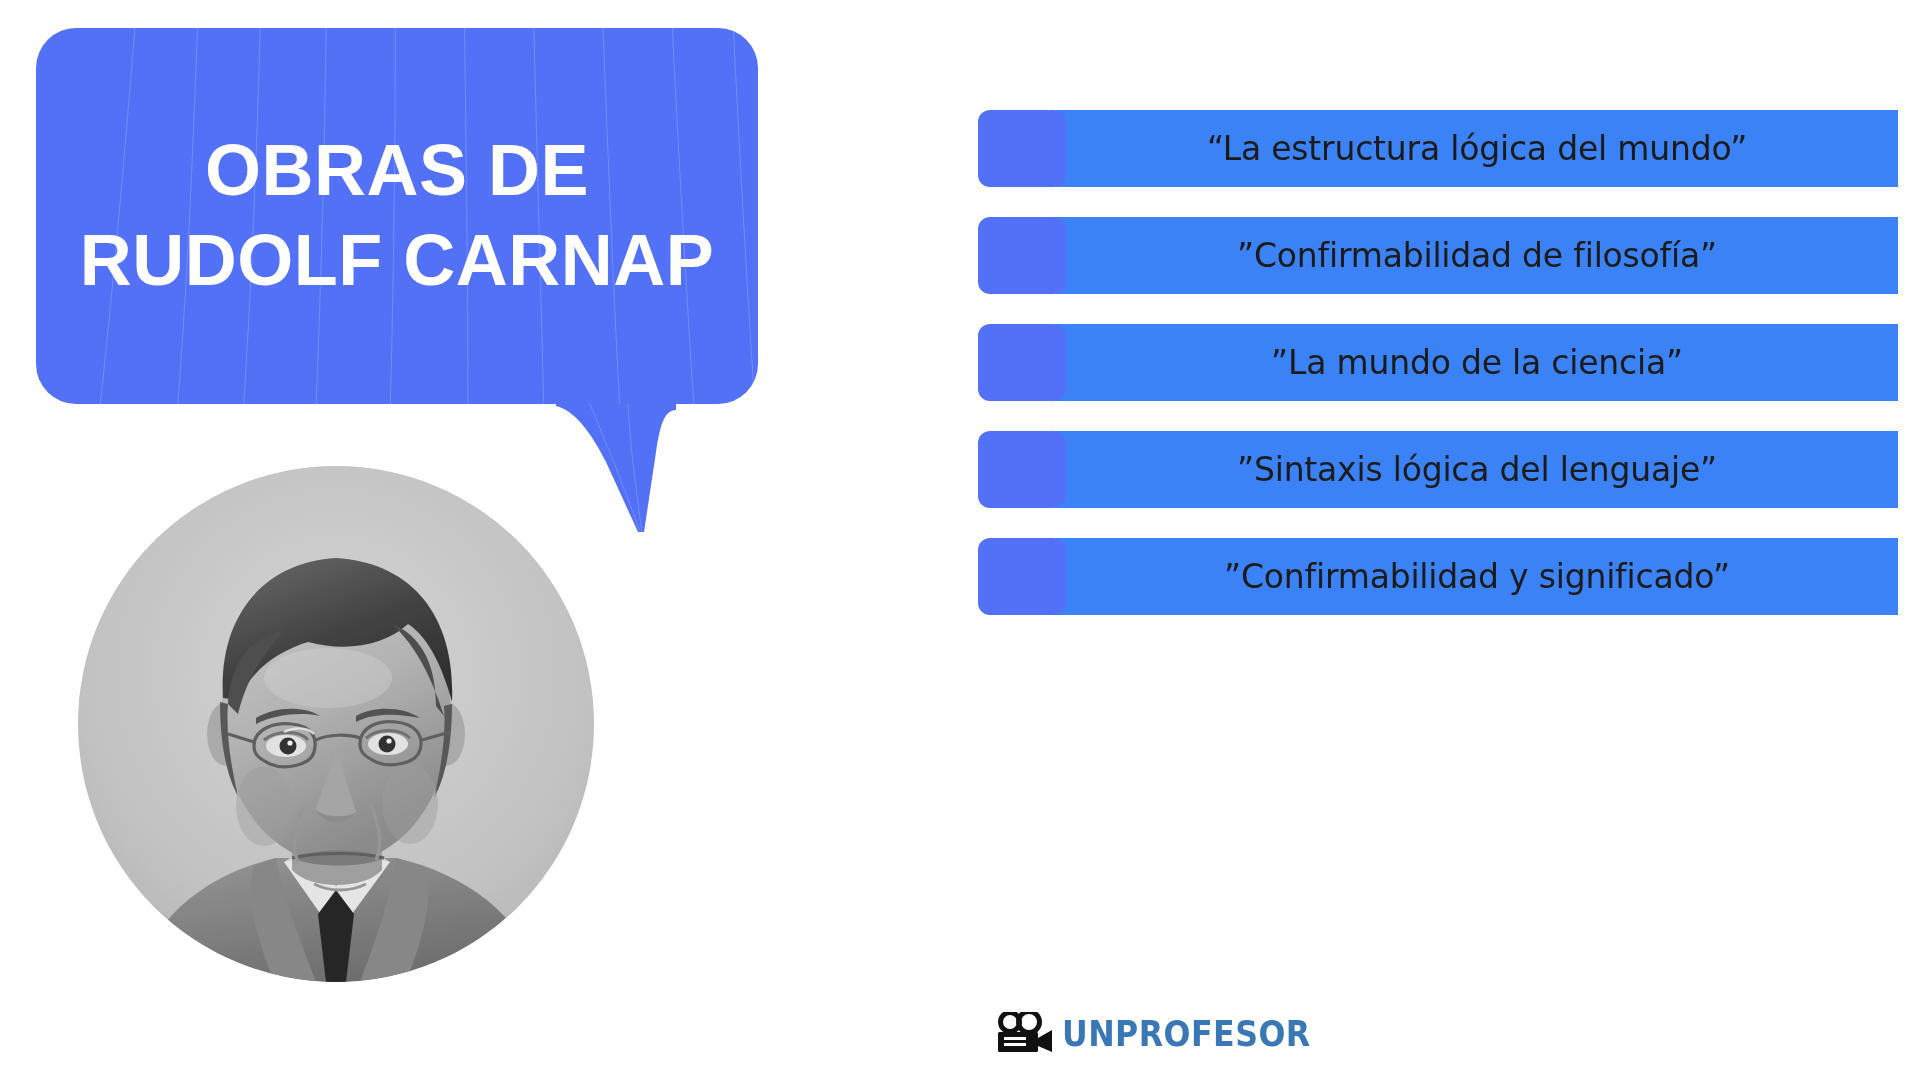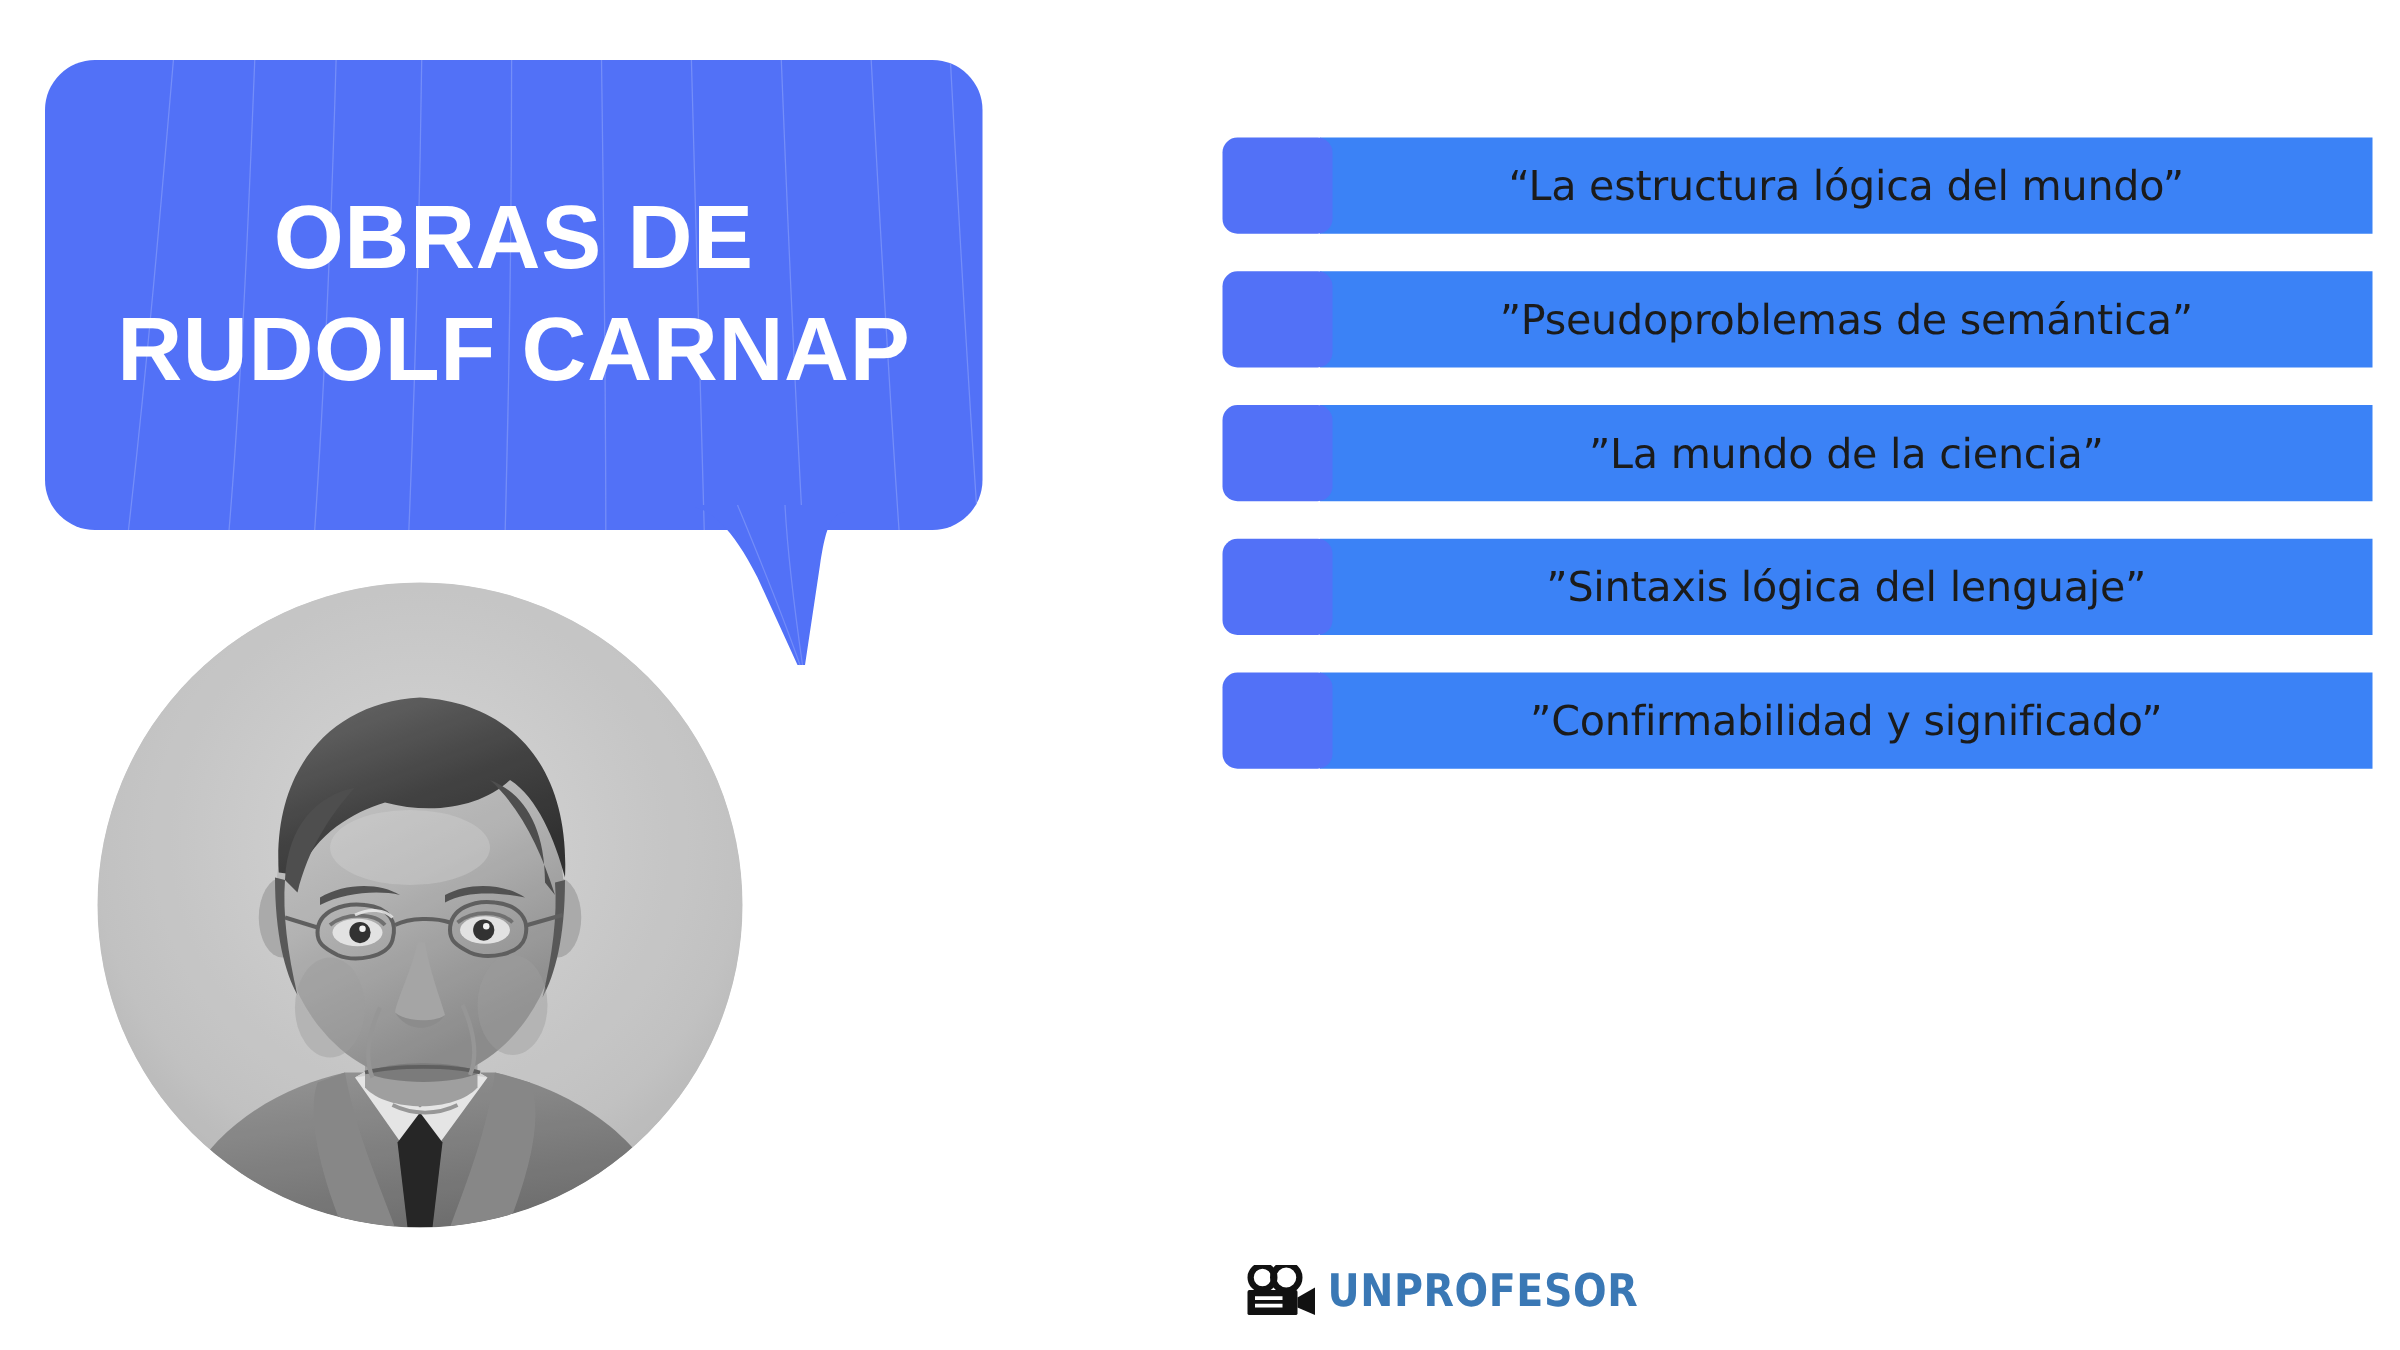--- a/index.html
+++ b/index.html
@@ -22,27 +22,26 @@
     left: 0;
     top: 0;
     width: 940px;
     height: 1080px;
   }
 
   
   #speech-bubble {
     position: absolute;
     left: 36px;
-    top: 48px;
+    top: 28px;
     width: 722px;
     height: 376px;
     background: var(--brand);
     border-radius: 40px;
     overflow: hidden;
-    padding-left: 28px;
   }
   #bubble-texture {
     position: absolute;
     inset: 0;
     width: 100%;
     height: 100%;
     pointer-events: none;
   }
   #bubble-title {
     position: absolute;
@@ -291,21 +290,21 @@
   <div class="work-row">
     <div class="work-bullet"></div>
     <div class="work-bar">
       <span class="work-label">“La estructura lógica del mundo”</span>
     </div>
   </div>
 
   <div class="work-row">
     <div class="work-bullet"></div>
     <div class="work-bar">
-      <span class="work-label">”Pseudoproblemas de semántica”</span>
+      <span class="work-label">”Confirmabilidad de filosofía”</span>
     </div>
   </div>
 
   <div class="work-row">
     <div class="work-bullet"></div>
     <div class="work-bar">
       <span class="work-label">”La mundo de la ciencia”</span>
     </div>
   </div>
 

